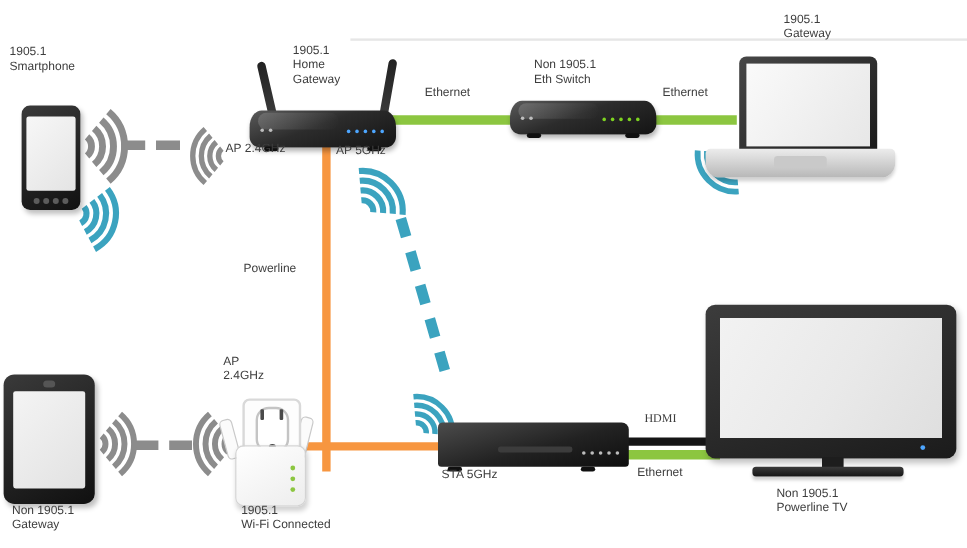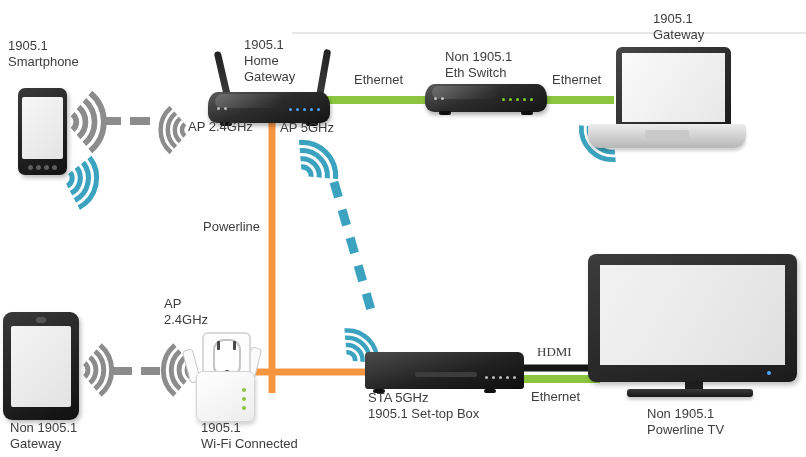--- a/index.html
+++ b/index.html
@@ -1,18 +1,18 @@
 <!DOCTYPE html>
 <html><head>
 <meta charset="utf-8">
 <style>
   html,body{margin:0;padding:0;background:#fff;}
   .stage{position:relative;width:806px;height:457px;background:#fff;overflow:hidden;
          font-family:"Liberation Sans","DejaVu Sans",sans-serif;color:#3d3d3d;}
-  .lbl{position:absolute;font-size:13px;line-height:1.22;white-space:nowrap;color:#3d3d3d;}
+  .lbl{position:absolute;font-size:10px;line-height:1.22;white-space:nowrap;color:#3d3d3d;}
   .links-layer{position:absolute;left:0;top:0;width:806px;height:457px;}
   .fan{position:absolute;overflow:visible;transform-origin:0 50%;}
   .fan path{fill:none;stroke-width:5.6;stroke-linecap:butt;}
   .fan.gray path{stroke:#8c8c8c;}
   .fan.teal path{stroke:#3ba3bf;}
   .faint-line{position:absolute;left:292px;top:32px;width:514px;height:2px;background:#e6e6e6;}
 
   
   .phone{position:absolute;left:18px;top:88px;width:49px;height:87px;background:linear-gradient(150deg,#3a3a3a,#111);border-radius:7px;box-shadow:2px 3px 4px rgba(0,0,0,.25);}
   .phone .scr{position:absolute;left:4px;right:4px;top:9px;bottom:16px;background:linear-gradient(135deg,#f7f7f7,#e4e4e4);border-radius:2px;}
@@ -244,35 +244,34 @@
   <div class="lbl" style="left:445px;top:49px;">
     <div>Non 1905.1</div>
       <div>Eth Switch</div>
   </div>
   <div class="lbl" style="left:552px;top:72px;">Ethernet</div>
   <div class="lbl" style="left:653px;top:11px;">
     <div>1905.1</div>
       <div>Gateway</div>
   </div>
   <div class="lbl" style="left:203px;top:219px;text-align:right;">Powerline</div>
-  <div class="lbl" style="left:164px;top:296px;">
+  <div class="lbl" style="left:186px;top:296px;">
     <div>AP</div>
       <div>2.4GHz</div>
   </div>
   <div class="lbl" style="left:10px;top:420px;">
     <div>Non 1905.1</div>
       <div>Gateway</div>
   </div>
   <div class="lbl" style="left:201px;top:420px;">
     <div>1905.1</div>
       <div>Wi-Fi Connected</div>
   </div>
   <div class="lbl" style="left:368px;top:390px;">
     <div>STA 5GHz</div>
-      <div>1905.1 Set-top Box</div>
   </div>
   <div class="lbl" style="left:537px;top:344px;font-family:Liberation Serif, serif;">HDMI</div>
   <div class="lbl" style="left:531px;top:389px;">Ethernet</div>
   <div class="lbl" style="left:647px;top:406px;">
     <div>Non 1905.1</div>
       <div>Powerline TV</div>
   </div>
 
 </div>
 

